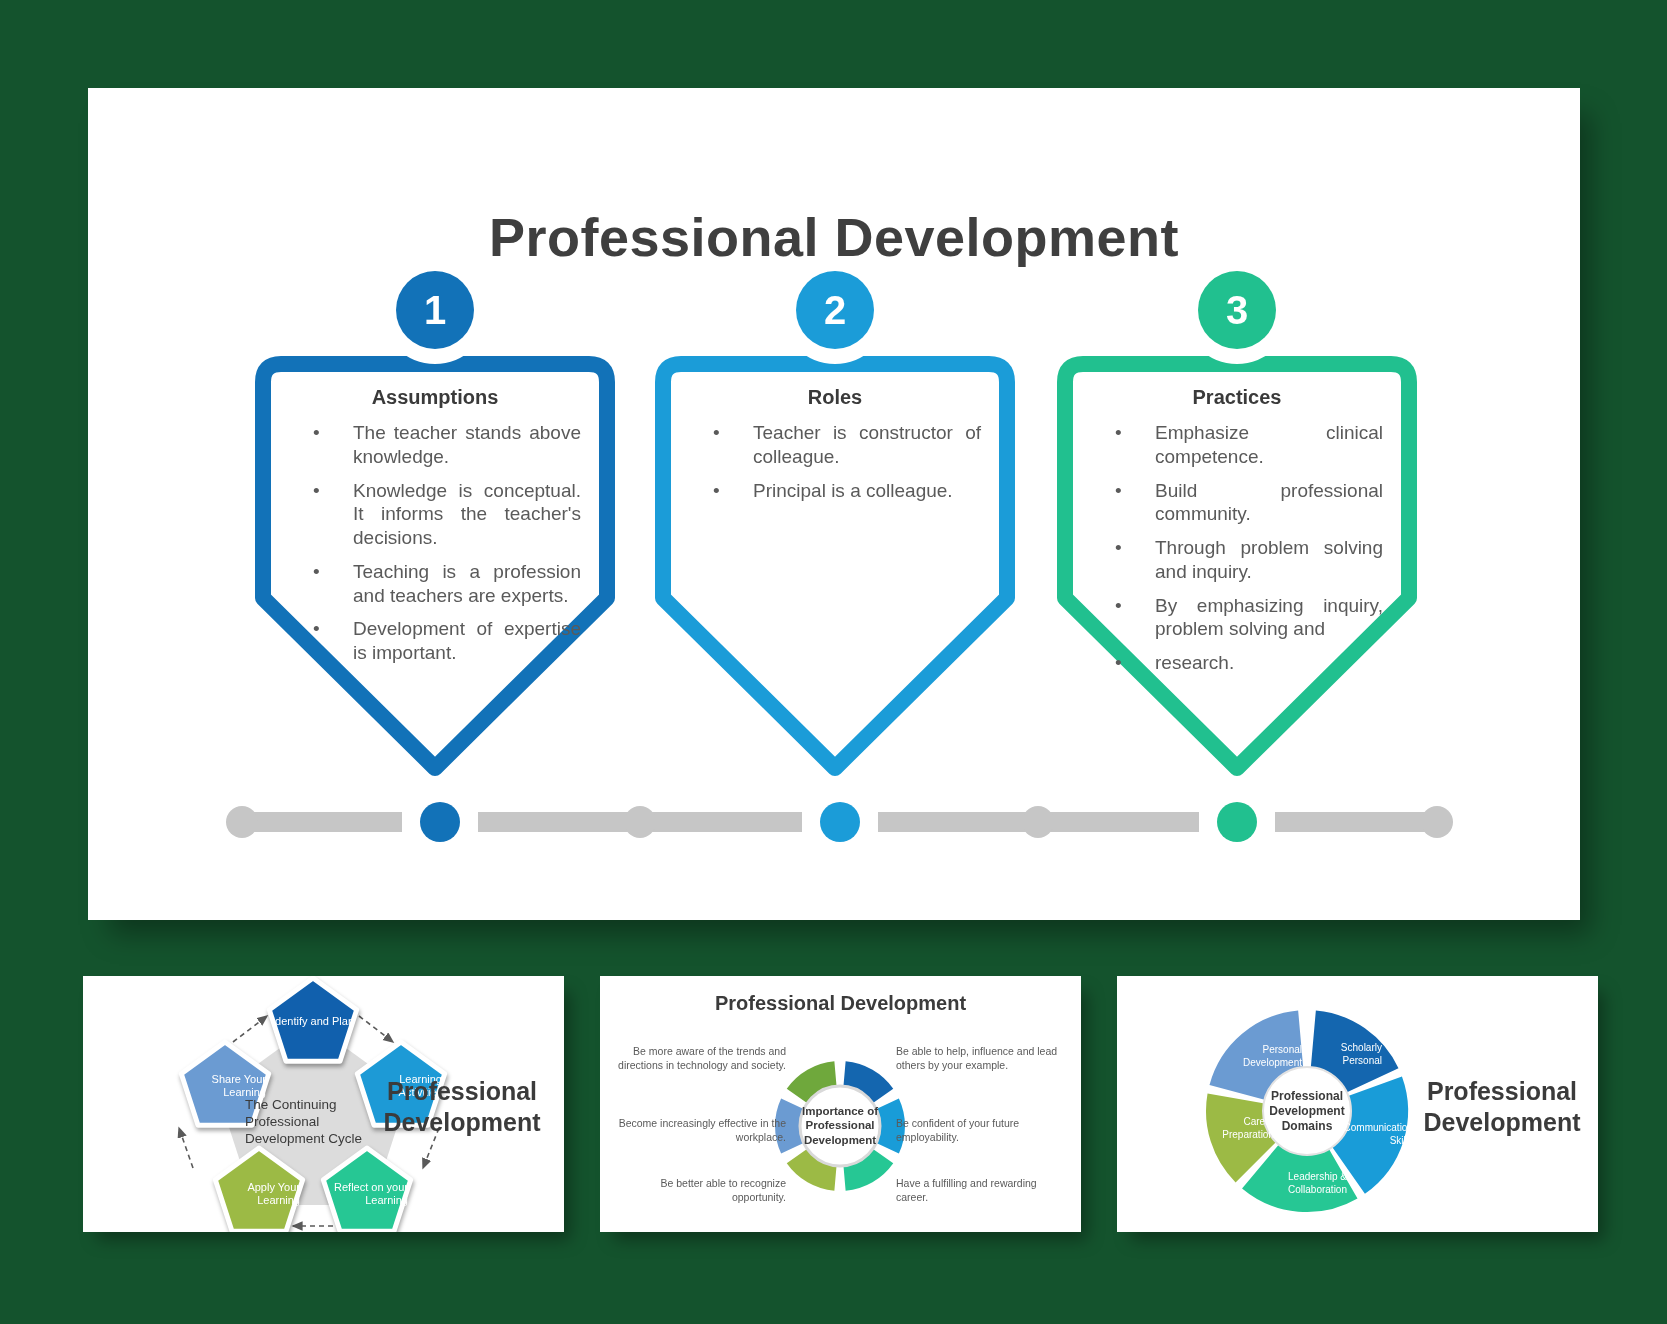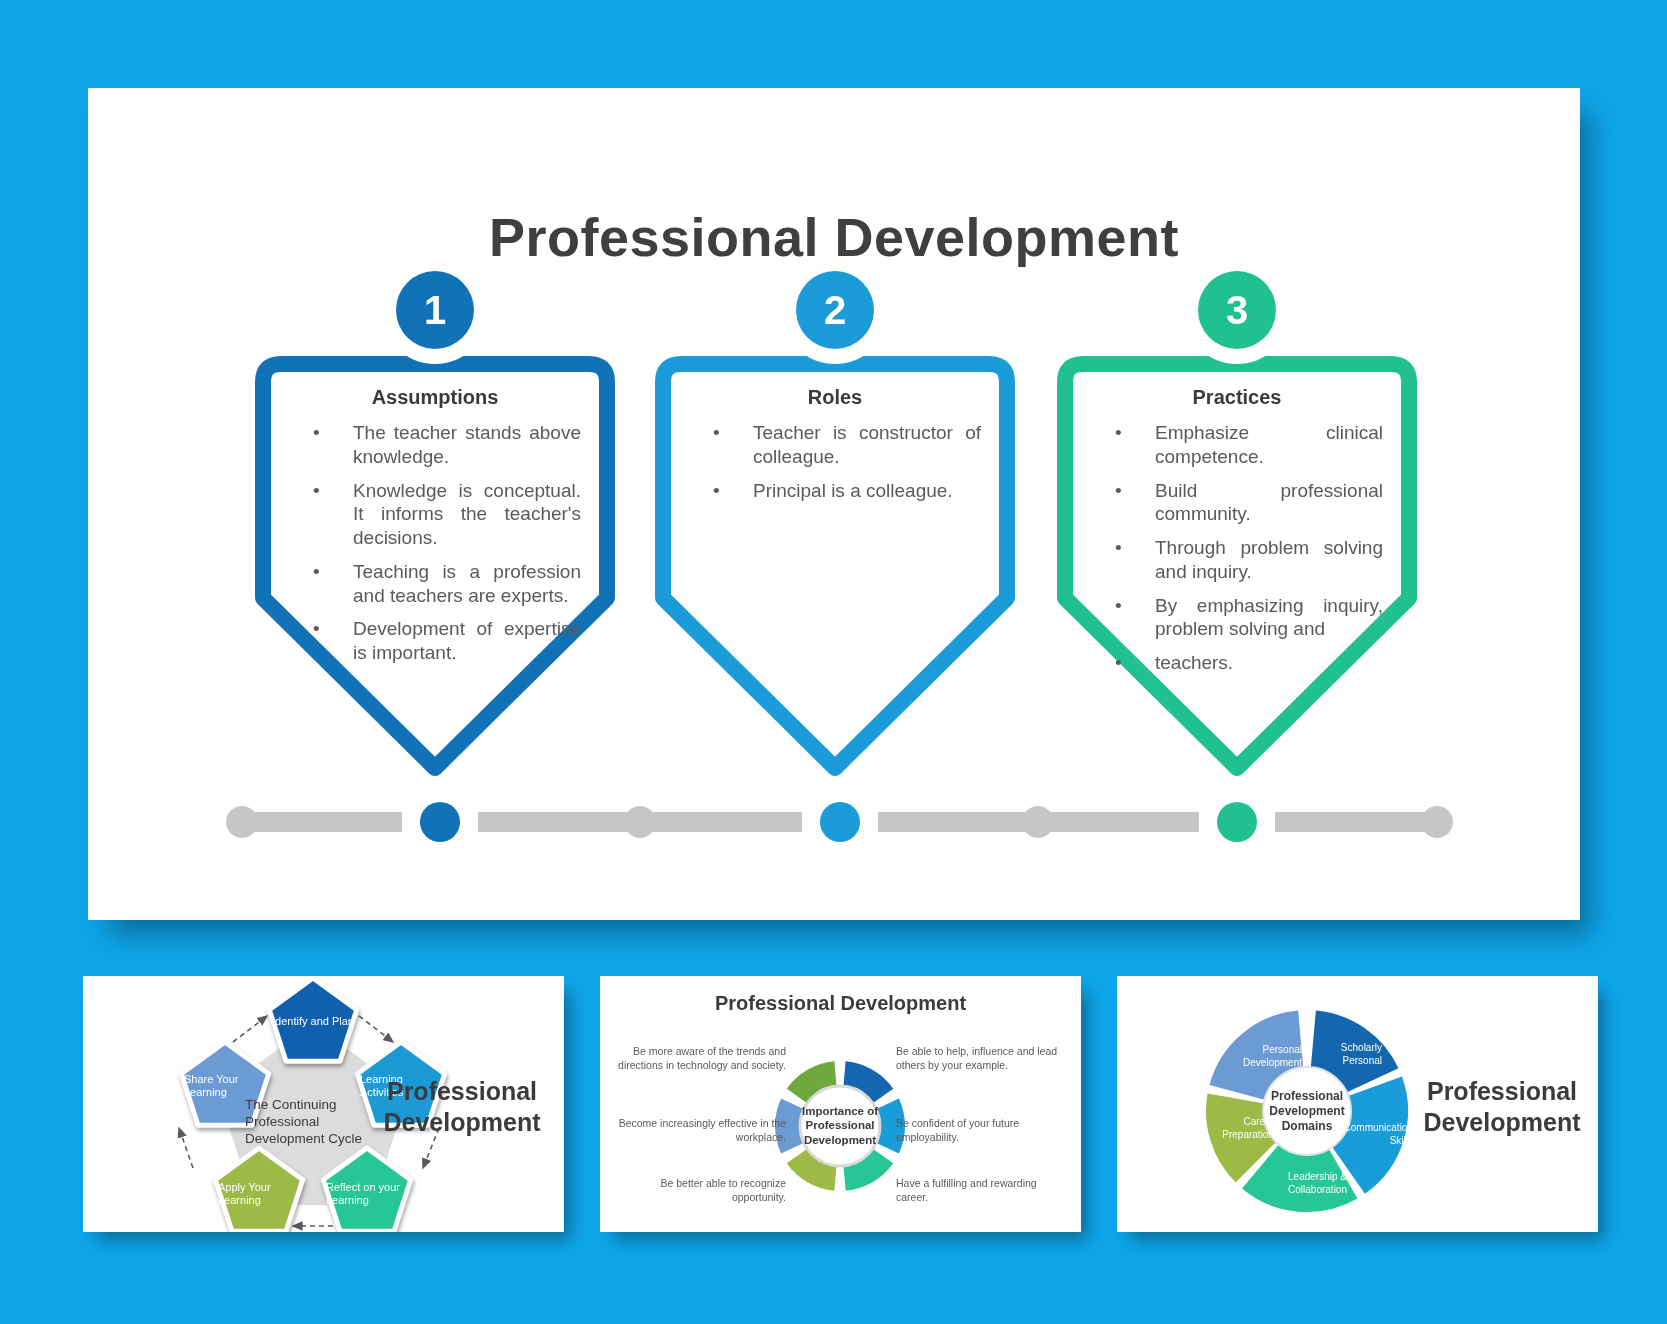--- a/index.html
+++ b/index.html
@@ -1,16 +1,16 @@
 <!DOCTYPE html>
 <html><head>
 <meta charset="utf-8">
 <style>
   html,body{margin:0;padding:0;background:#e9e9e9;}
-  .page{position:relative;width:1667px;height:1324px;background:#0ea5e9;overflow:hidden;
+  .page{position:relative;width:1667px;height:1324px;background:#14532d;overflow:hidden;
         font-family:"Liberation Sans",sans-serif;}
   
   .main-slide{position:absolute;left:88px;top:88px;width:1492px;height:832px;background:#ffffff;
               box-shadow:16px 20px 26px -6px rgba(0,0,0,.35);}
   .slide-title{position:absolute;top:118px;left:0;width:100%;margin:0;text-align:center;
                font-size:54px;font-weight:700;color:#3f3f3f;letter-spacing:.5px;}
   .col{position:absolute;top:160px;width:360px;height:580px;}
   .col svg{position:absolute;left:0;top:0;}
   .col-content{position:absolute;left:30px;top:138px;width:300px;}
   .col-content h2{margin:0 0 12px 0;text-align:center;font-size:20px;font-weight:700;color:#3a3a3a;}
@@ -22,21 +22,21 @@
   
   .thumb{position:absolute;top:976px;width:481px;height:256px;background:#ffffff;
          box-shadow:10px 12px 16px -4px rgba(0,0,0,.35);}
   .t1{left:83px;} .t2{left:600px;} .t3{left:1117px;}
   .thumb svg{position:absolute;left:0;top:0;}
   .side-title{position:absolute;font-size:25px;font-weight:700;color:#3b3b3b;line-height:1.25;
               text-align:center;}
   .t1 .side-title{left:278px;top:100px;width:202px;}
   .t3 .side-title{left:292px;top:100px;width:186px;}
   .pent-shadow{filter:drop-shadow(1px 3px 2px rgba(0,0,0,.35));}
-  .pent-label{position:absolute;width:82px;transform:translate(-50%,-50%);text-align:left;
+  .pent-label{position:absolute;width:82px;transform:translate(-50%,-50%);text-align:right;
               color:#ffffff;font-size:11px;line-height:1.2;}
   .cycle-center-label{position:absolute;left:230px;top:146px;width:136px;transform:translate(-50%,-50%);
               text-align:left;color:#3b3b3b;font-size:13.5px;font-weight:400;line-height:1.25;}
   .t2-title{position:absolute;top:16px;left:0;width:100%;text-align:center;
             font-size:20px;font-weight:700;color:#3b3b3b;}
   .benefit{position:absolute;width:168px;font-size:10.5px;line-height:1.35;color:#5a5a5a;}
   .benefit.lft{left:18px;text-align:right;} .benefit.rgt{left:296px;text-align:left;}
   .circle-center-label{position:absolute;transform:translate(-50%,-50%);text-align:center;
             color:#3b3b3b;font-weight:700;line-height:1.25;}
   .t2 .circle-center-label{left:240px;top:150px;width:112px;font-size:11.5px;}
@@ -125,21 +125,21 @@
           <li>
               <span class="bdot">•</span>
               <span class="btxt">Through problem solving and inquiry.</span>
             </li>
           <li>
               <span class="bdot">•</span>
               <span class="btxt">By emphasizing inquiry, problem solving and</span>
             </li>
           <li>
               <span class="bdot">•</span>
-              <span class="btxt">teachers.</span>
+              <span class="btxt">research.</span>
             </li>
         </ul>
       </div>
     </div>
 
     <svg width="1492" height="80" viewBox="0 0 1492 80" style="position:absolute;left:0;top:694px">
       <rect x="154" y="30" width="160" height="20" fill="#c6c6c6"></rect>
       <rect x="390" y="30" width="324" height="20" fill="#c6c6c6"></rect>
       <rect x="790" y="30" width="321" height="20" fill="#c6c6c6"></rect>
       <rect x="1187" y="30" width="162" height="20" fill="#c6c6c6"></rect>

